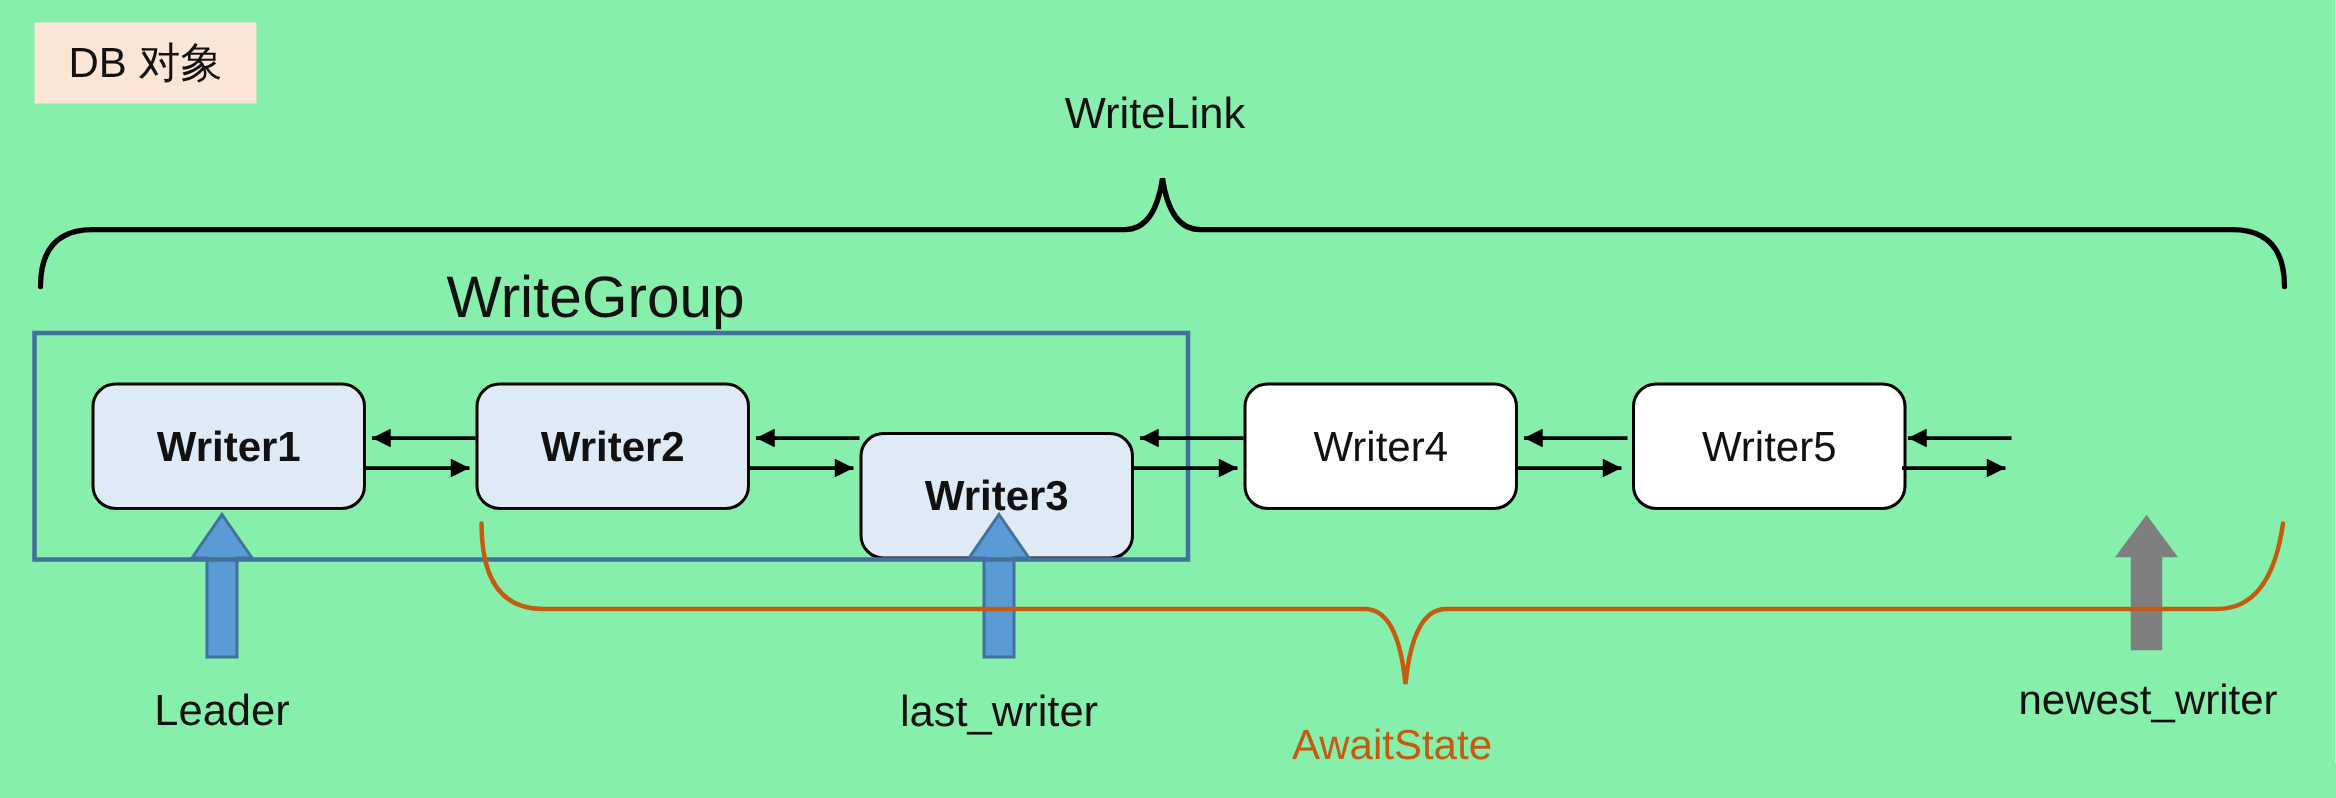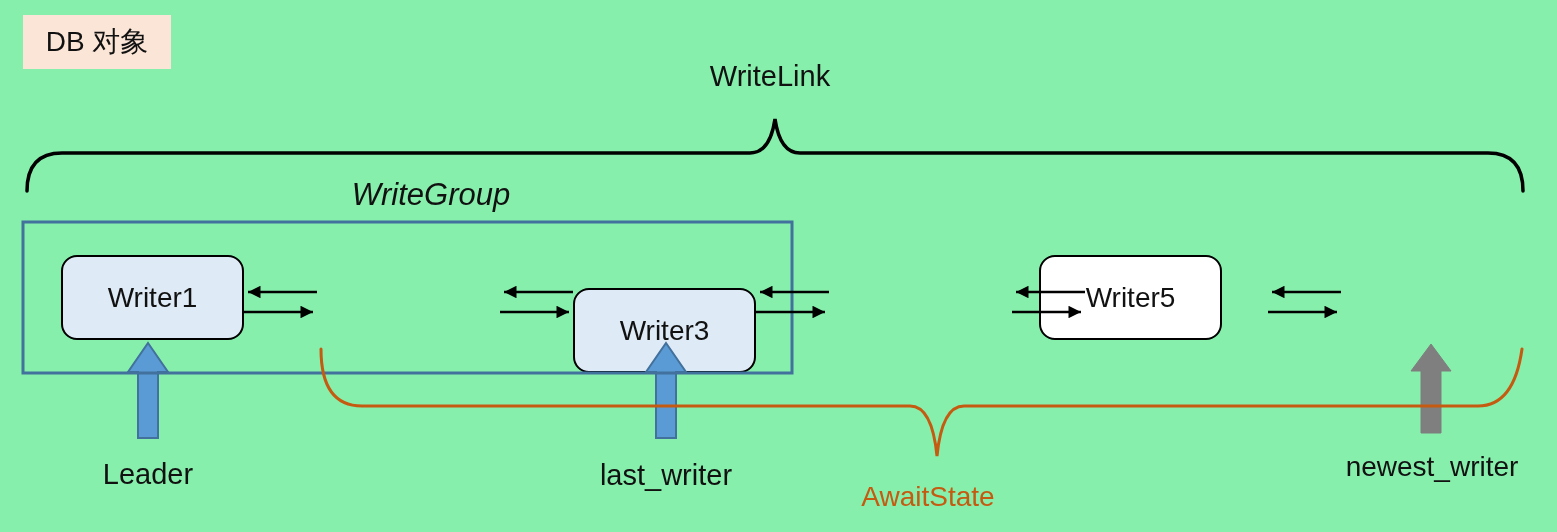--- a/index.html
+++ b/index.html
@@ -18,41 +18,41 @@
     display:flex;align-items:center;justify-content:center;
     font-size:28px;color:#111;
   }
   .diagram-label{
     position:absolute;
     transform:translateX(-50%);
     white-space:nowrap;
     font-size:28px;color:#111;
   }
   #write-link-label{left:770px;top:60px;font-size:29px;}
-  #write-group-label{left:431px;top:177px;font-size:31px;font-style:italic;}
+  #write-group-label{left:397px;top:177px;font-size:39px;}
   #leader-label{left:148px;top:458px;font-size:29px;}
   #last-writer-label{left:666px;top:459px;font-size:29px;}
   #await-state-label{left:928px;top:481px;color:#C55A11;}
   #newest-writer-label{left:1432px;top:451px;}
   .writer-box{
     position:absolute;top:255px;
     width:183px;height:85px;
     border:2.5px solid #000;
     border-radius:16px;
     box-sizing:border-box;
     display:flex;align-items:center;justify-content:center;
     font-size:28px;
     background:#fff;
   }
-  .writer-box.in-group{background:#DEEAF6;}
+  .writer-box.in-group{background:#DEEAF6;font-weight:bold;}
   #writer-box-1{left:61px;}
   #writer-box-2{left:317px;}
   #writer-box-3{left:573px;margin-top:33px;}
   #writer-box-4{left:829px;}
-  #writer-box-5{left:1039px;}
+  #writer-box-5{left:1088px;}
   #writer-box-6{left:1341px;}
   #overlay{position:absolute;left:0;top:0;pointer-events:none;}
 </style>
 </head>
 <body>
 
 <div id="canvas">
 
   <div class="badge">
     <span>DB 对象</span>
@@ -61,22 +61,28 @@
   <div class="diagram-label" id="write-link-label">WriteLink</div>
   <div class="diagram-label" id="write-group-label">WriteGroup</div>
   <div class="diagram-label" id="leader-label">Leader</div>
   <div class="diagram-label" id="last-writer-label">last_writer</div>
   <div class="diagram-label" id="await-state-label">AwaitState</div>
   <div class="diagram-label" id="newest-writer-label">newest_writer</div>
 
   <div class="writer-box in-group" id="writer-box-1">
     <span>Writer1</span>
   </div>
+  <div class="writer-box in-group" id="writer-box-2">
+    <span>Writer2</span>
+  </div>
   <div class="writer-box in-group" id="writer-box-3">
     <span>Writer3</span>
+  </div>
+  <div class="writer-box" id="writer-box-4">
+    <span>Writer4</span>
   </div>
   <div class="writer-box" id="writer-box-5">
     <span>Writer5</span>
   </div>
 
   <svg id="overlay" width="1557" height="532" viewBox="0 0 1557 532">
     <defs>
       <marker id="ah" viewBox="0 0 10 10" refX="10" refY="5" markerWidth="6" markerHeight="5" orient="auto">
         <path d="M0 0 L10 5 L0 10 Z" fill="#000"></path>
       </marker>

